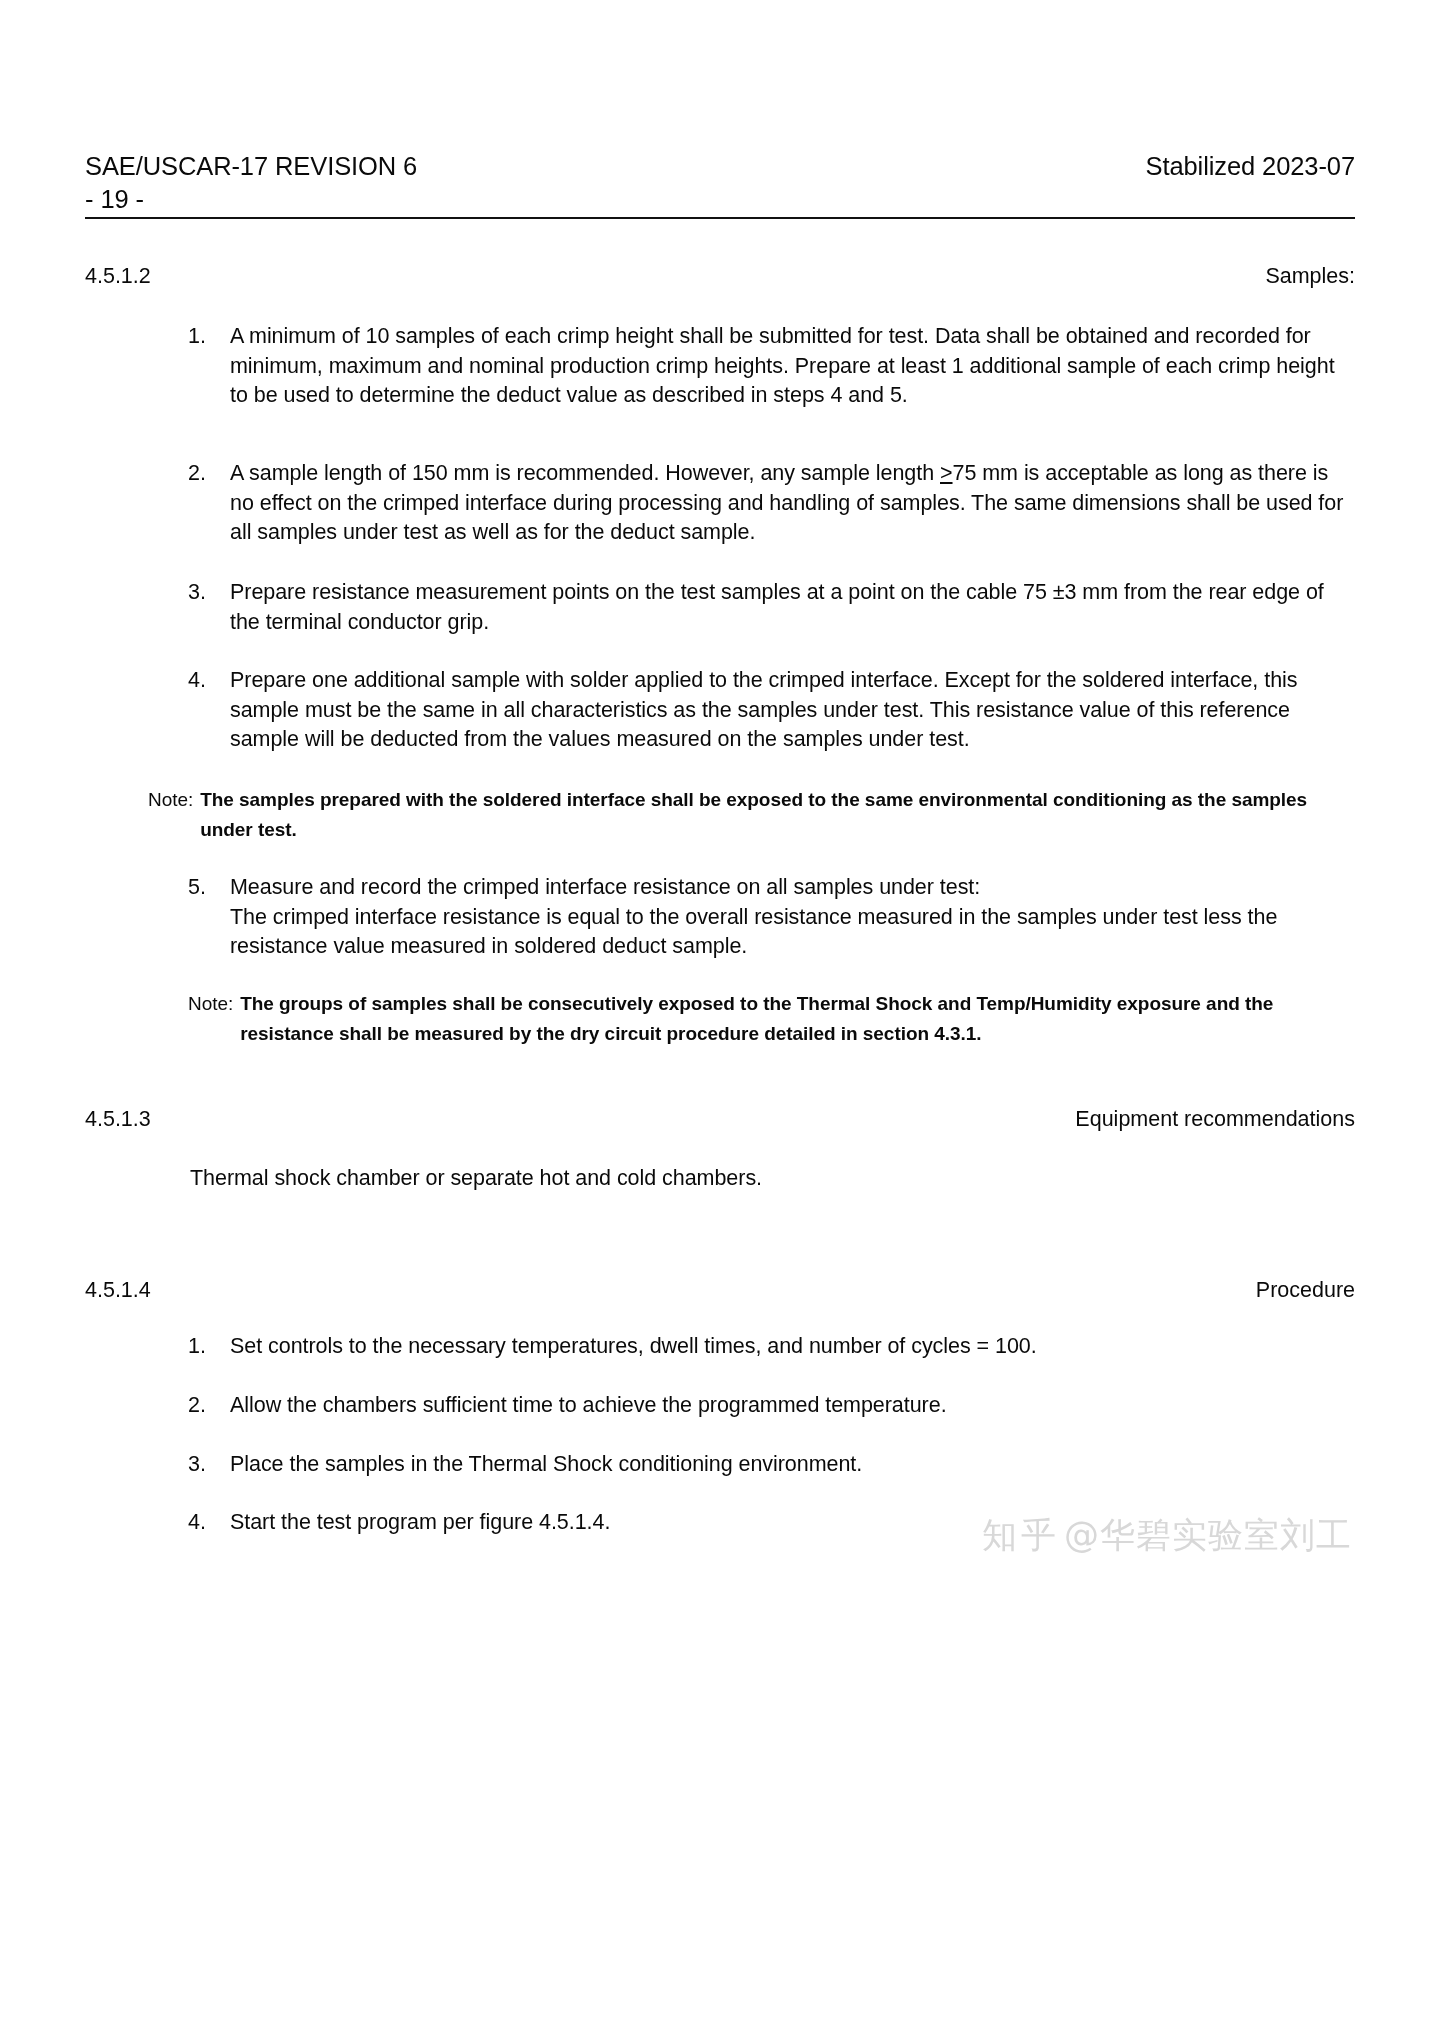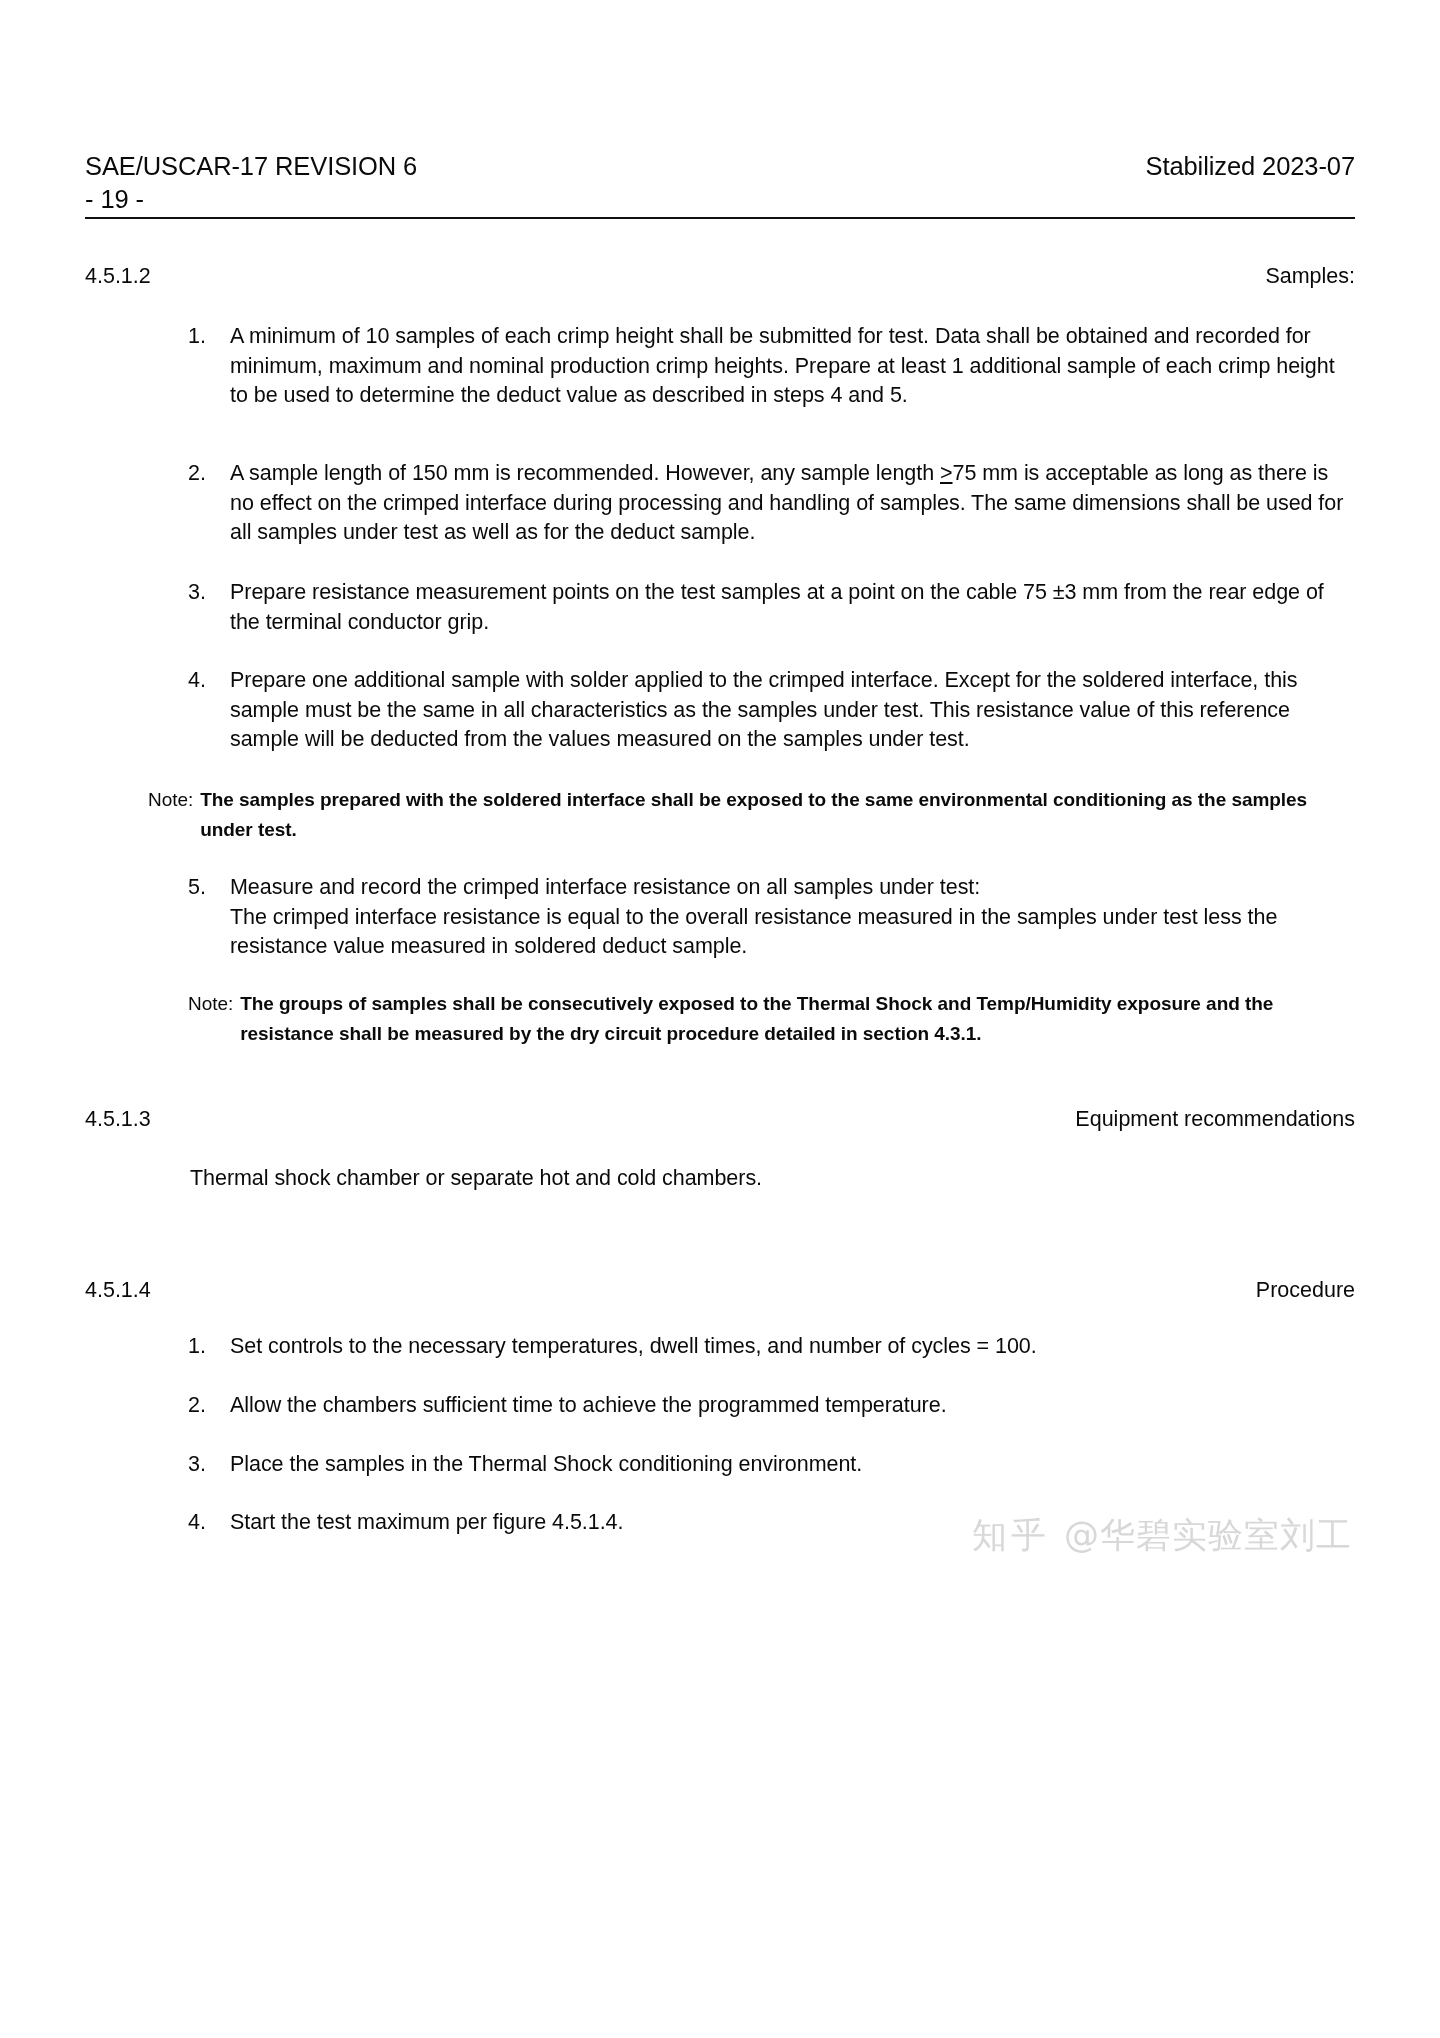--- a/index.html
+++ b/index.html
@@ -113,21 +113,21 @@
     bottom: 62px;
     font-size: 35px;
     line-height: 46px;
     color: #d8d8d8;
     white-space: nowrap;
     font-family: "DejaVu Sans", sans-serif;
     letter-spacing: 1px;
     user-select: none;
   }
   .watermark .zhihu { letter-spacing: 4px; }
-  .watermark .handle { margin-left: 14px; text-align: right; }
+  .watermark .handle { margin-left: 4px; text-align: right; }
 </style>
 </head>
 <body>
 
 <div class="page">
 
   <div class="doc-header">
     <div class="header-row">
       <span class="header-left">SAE/USCAR-17 REVISION 6</span>
       <span class="header-right">Stabilized 2023-07</span>
@@ -231,21 +231,21 @@
   <div class="section" style="top:1450px; left:188px; width:1167px;">
     <div class="oitem">
       <span class="marker">3.</span>
       <span class="otext">Place the samples in the Thermal Shock conditioning environment.</span>
     </div>
   </div>
 
   <div class="section" style="top:1508px; left:188px; width:1167px;">
     <div class="oitem">
       <span class="marker">4.</span>
-      <span class="otext">Start the test maximum per figure 4.5.1.4.</span>
+      <span class="otext">Start the test program per figure 4.5.1.4.</span>
     </div>
   </div>
 
   <div class="watermark">
     <span class="zhihu">知乎</span><span class="handle">@华碧实验室刘工</span>
   </div>
 
 </div>
 
 </body></html>

